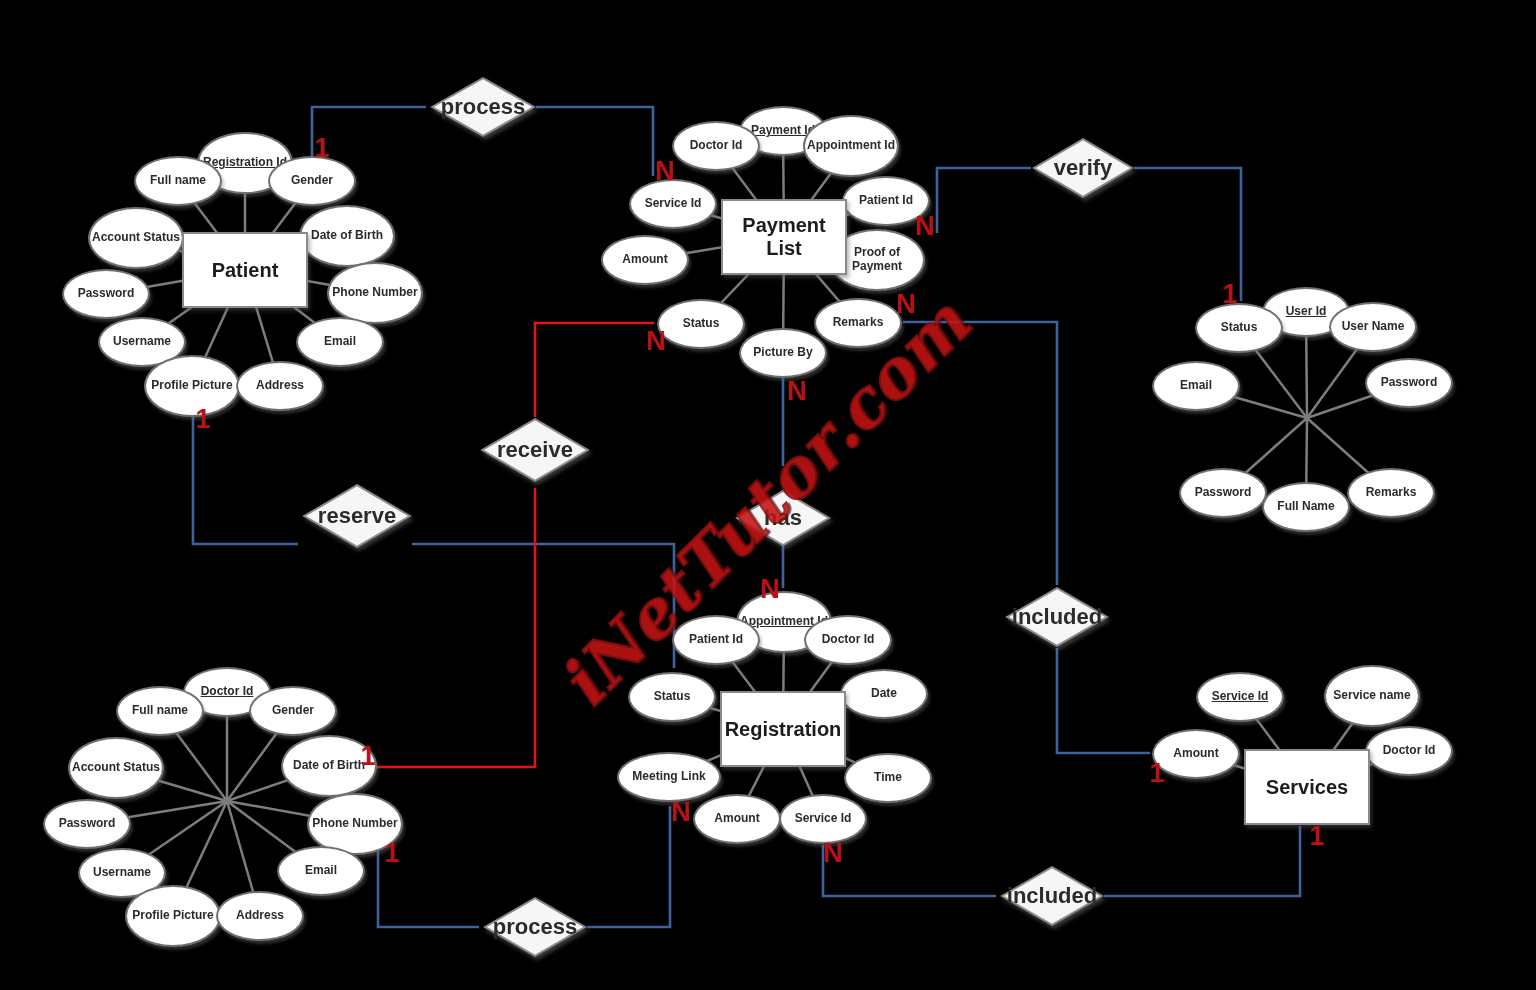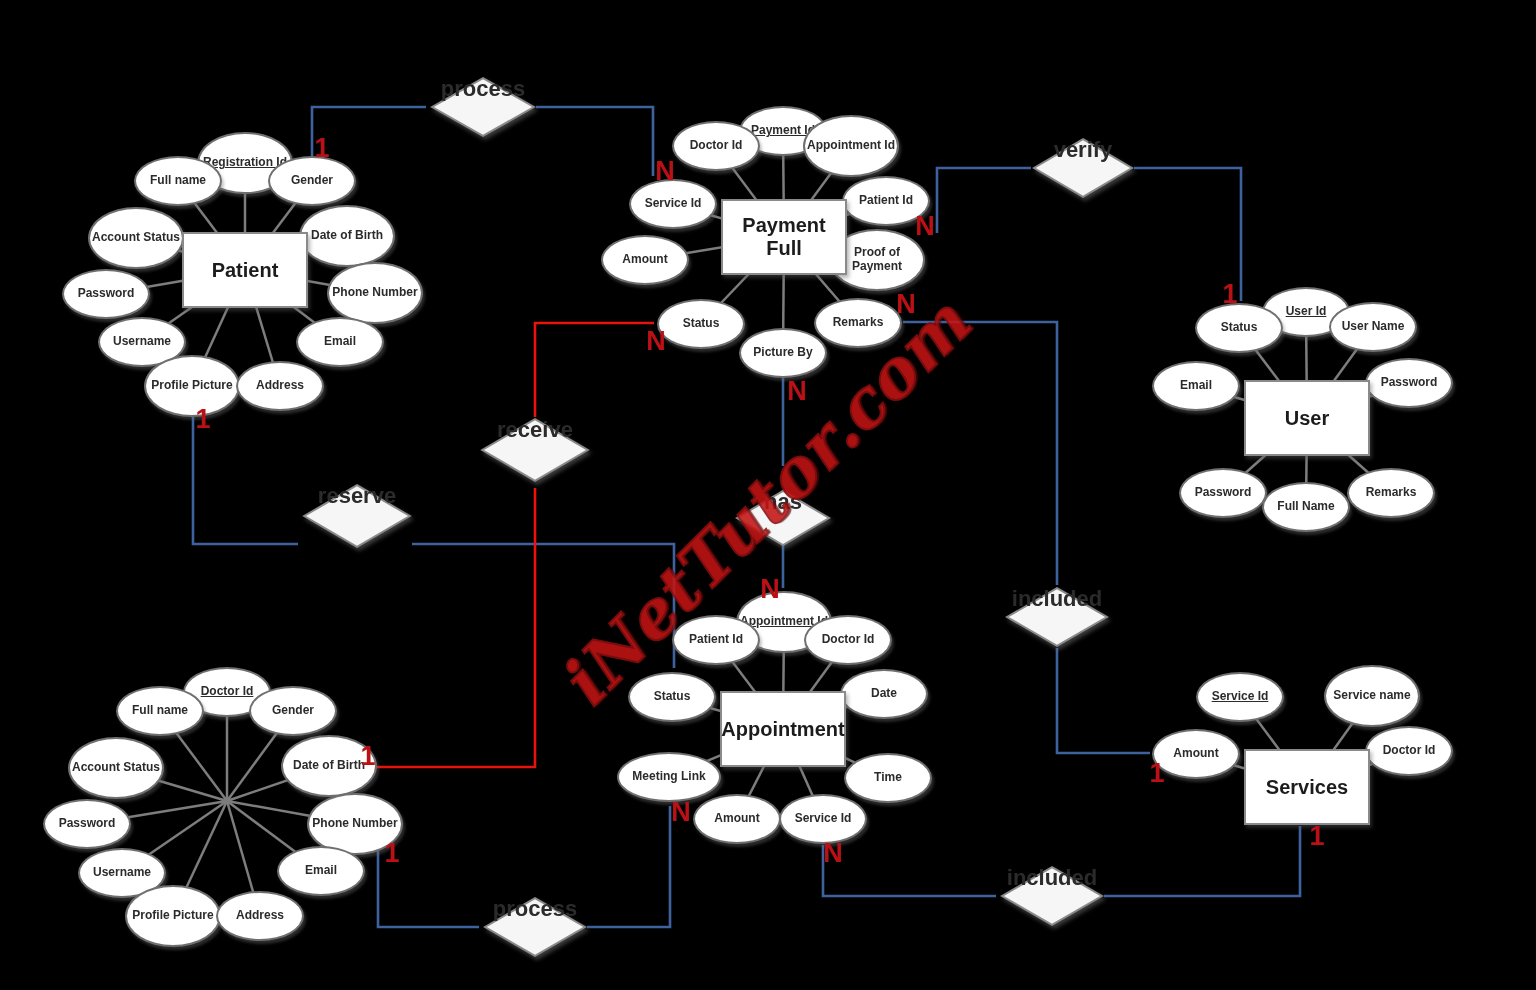--- a/index.html
+++ b/index.html
@@ -44,21 +44,21 @@
     display:flex;align-items:center;justify-content:center;
     font-weight:bold;font-size:12px;color:#2b2b2b;
     text-align:center;line-height:1.15;z-index:3;padding:2px;
     box-sizing:border-box;
   }
   .attr.lg{width:96px;height:62px;}
   .attr.wide{width:104px;}
   .attr.pk span{text-decoration:underline;}
   .diamond{
     position:absolute;transform:translate(-50%,-50%);
-    display:flex;align-items:flex-start;justify-content:center;z-index:4;
+    display:flex;align-items:center;justify-content:center;z-index:4;
   }
   .diamond svg{position:absolute;left:0;top:0;width:100%;height:100%;
     filter:drop-shadow(2px 3px 2px rgba(120,120,120,.5));}
   .diamond polygon{fill:#f6f6f6;stroke:#8a8a8a;stroke-width:2;}
   .diamond span{
     position:relative;font-weight:bold;font-size:22px;color:#2b2b2b;
     white-space:nowrap;z-index:1;
   }
   .card{
     position:absolute;transform:translate(-50%,-50%);
@@ -169,27 +169,24 @@
     <path class="blue" d="M412,544 L674,544 L674,668" marker-end="url(#mB)"></path>
 
     <path class="red" d="M373,767 L535,767 L535,488" marker-end="url(#mR)"></path>
     <path class="red" d="M535,417 L535,323 L654,323" marker-end="url(#mR)"></path>
   </svg>
 
   <div class="entity" id="ent-patient" style="left:245px;top:270px">
       <span>Patient</span>
     </div>
   <div class="entity" id="ent-payment" style="left:784px;top:237px">
-      <span>Payment Full</span>
-    </div>
-  <div class="entity" id="ent-user" style="left:1307px;top:418px">
-      <span>User</span>
+      <span>Payment List</span>
     </div>
   <div class="entity" id="ent-appointment" style="left:783px;top:729px">
-      <span>Appointment</span>
+      <span>Registration</span>
     </div>
   <div class="entity" id="ent-services" style="left:1307px;top:787px">
       <span>Services</span>
     </div>
 
   <div class="attr pk lg" style="left:245px;top:163px">
       <span>Registration Id</span>
     </div>
   <div class="attr" style="left:178px;top:181px">
       <span>Full name</span>

